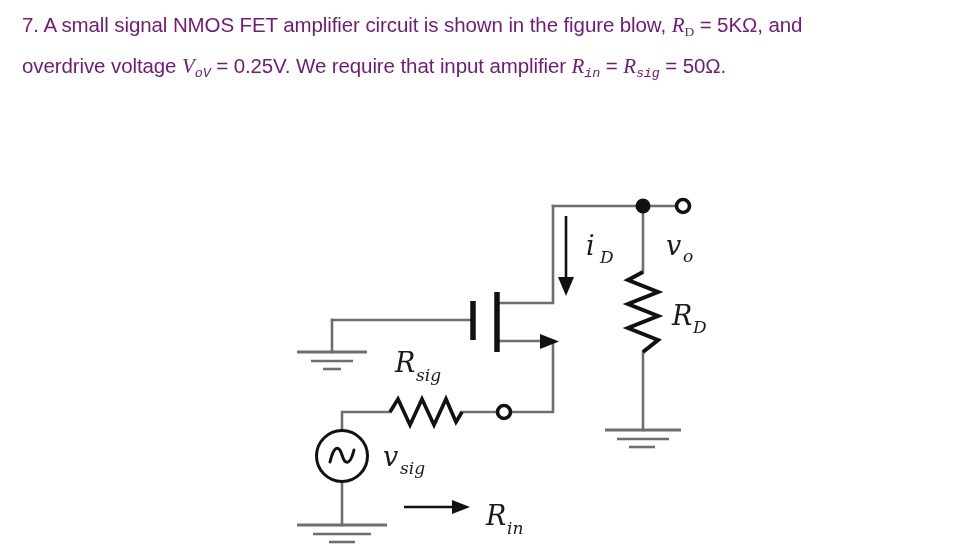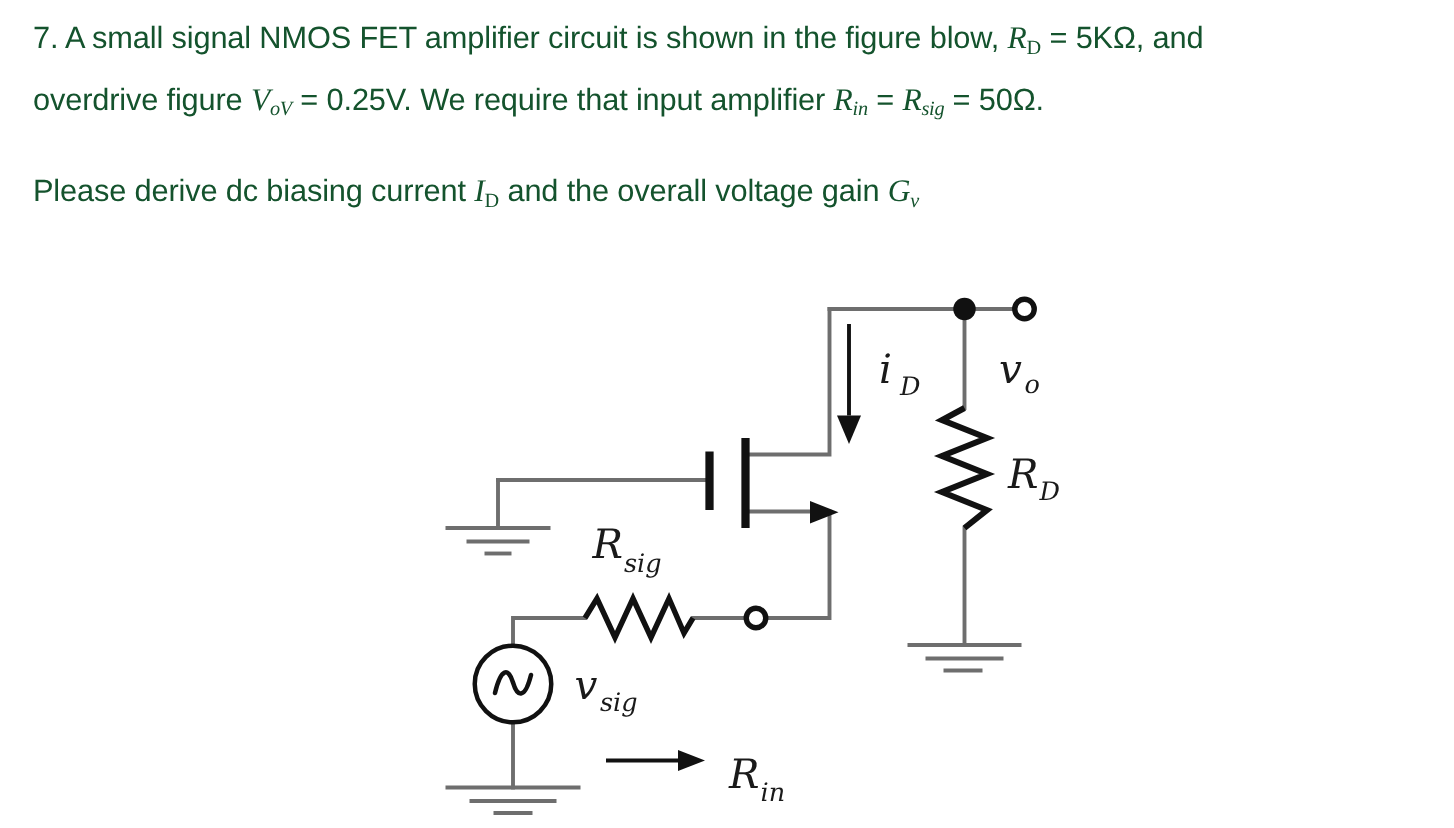--- a/index.html
+++ b/index.html
@@ -20,31 +20,31 @@
   #question-text {
     position: absolute;
     left: 22px;
     top: 8px;
     width: 930px;
   }
   .q-line {
     font-size: 20.5px;
     line-height: 34px;
     letter-spacing: -0.1px;
-    color: #14532d;
+    color: #701a75;
     white-space: nowrap;
   }
   .q-para-gap { height: 20px; }
   .mi {           
     font-family: "Liberation Serif", serif;
     font-style: italic;
     font-size: 21px;
   }
   sub.msub {
-    font-family: Liberation Serif, serif;
+    font-family: Liberation Mono, monospace;
     font-style: italic;
     font-size: 13.5px;
     vertical-align: -0.28em;
     letter-spacing: -0.2px;
   }
   sub.msub-up {
     font-family: "Liberation Serif", serif;
     font-style: normal;
     font-size: 13.5px;
     vertical-align: -0.28em;
@@ -72,28 +72,25 @@
 <body>
 
 <div id="question-text">
 
   <div class="q-line">
     <span>7.</span>
     <span>A small signal NMOS FET amplifier circuit is shown in the figure blow, </span><span class="mi">R</span><sub class="msub-up">D</sub><span> = 5KΩ, and</span>
   </div>
 
   <div class="q-line">
-    <span>overdrive figure </span><span class="mi">V</span><sub class="msub">oV</sub><span> = 0.25V. We require that input amplifier </span><span class="mi">R</span><sub class="msub">in</sub><span> = </span><span class="mi">R</span><sub class="msub">sig</sub><span> = 50Ω.</span>
+    <span>overdrive voltage </span><span class="mi">V</span><sub class="msub">oV</sub><span> = 0.25V. We require that input amplifier </span><span class="mi">R</span><sub class="msub">in</sub><span> = </span><span class="mi">R</span><sub class="msub">sig</sub><span> = 50Ω.</span>
   </div>
 
   <div class="q-para-gap"></div>
 
-  <div class="q-line">
-    <span>Please derive dc biasing current </span><span class="mi">I</span><sub class="msub-up">D</sub><span> and the overall voltage gain </span><span class="mi">G</span><sub class="msub">v</sub>
-  </div>
 
 </div>
 
 <div id="circuit-figure">
 <svg width="969" height="402" viewBox="0 0 969 402" xmlns="http://www.w3.org/2000/svg">
 
   <g stroke="#6e6e6e" stroke-width="2.6" fill="none" stroke-linecap="square">
 
     <path d="M 332 170 L 332 202"></path>
 

